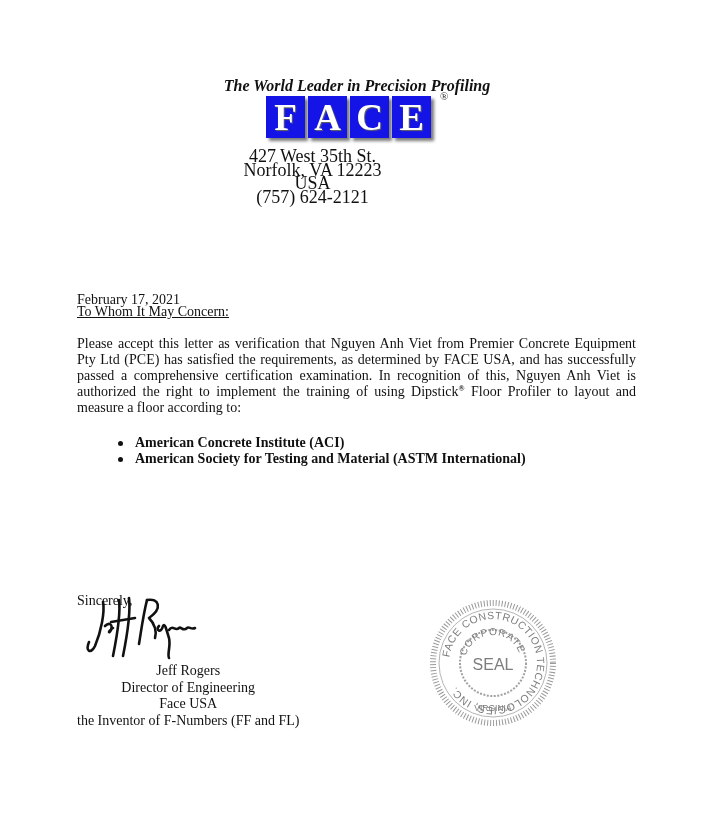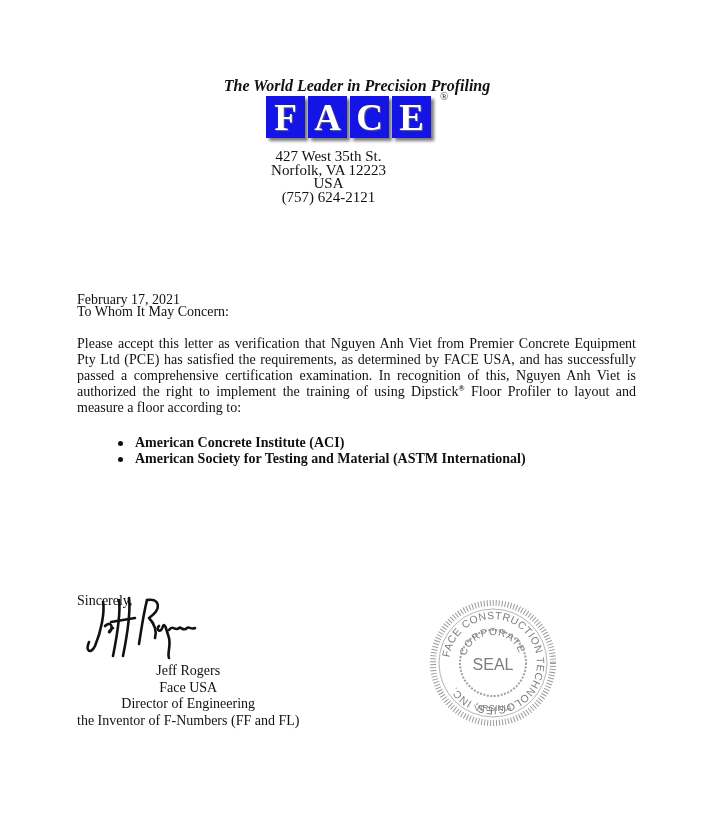--- a/index.html
+++ b/index.html
@@ -7,25 +7,25 @@
            font-family: "Liberation Serif", "DejaVu Serif", serif; color: #111; }
     .abs { position: absolute; }
     .tagline { left: 0; width: 714px; top: 77px; text-align: center; font-size: 16px;
                font-weight: bold; font-style: italic; color: #111; }
     .logo { left: 266px; top: 96px; height: 44px; display: flex; gap: 3px; }
     .logo-block { width: 39px; height: 42px; background: #1414e6; color: #fff;
                   font-size: 37px; font-weight: bold; display: flex; align-items: center;
                   justify-content: center; box-shadow: 3px 3px 3px #7a7a7a;
                   text-shadow: 1px 1px 1px #666; line-height: 1; }
     .logo-reg { left: 440px; top: 90px; font-size: 11px; color: #333; }
-    .address { left: 0; width: 625px; top: 150px; text-align: center; font-size: 15px;
-               line-height: 13.5px; margin-left: 16px; }
+    .address { left: 0; width: 625px; top: 150px; text-align: center; font-size: 18px;
+               line-height: 13.5px; }
     .text { font-size: 14px; line-height: 16px; }
     .date { left: 77px; top: 249px; margin-top: 43px; }
-    .salutation { left: 77px; top: 304px; }
+    .salutation { left: 77px; top: 304px; text-decoration: underline; }
     .body-para { left: 77px; top: 336px; width: 559px; text-align: justify; }
     .body-para sup { font-size: 8px; font-weight: bold; vertical-align: 5px; line-height: 0; }
     .bullets { left: 96px; top: 419px; margin: 16px; padding: 0; list-style: none; font-weight: bold; }
     .bullets li { position: relative; padding-left: 23px; }
     .bullet-dot { position: absolute; left: 6px; top: 6px; width: 5px; height: 5px;
                   border-radius: 50%; background: #111; }
     .closing { left: 77px; top: 593px; }
     .signature { left: 83px; top: 592px; }
     .sig-block { left: 77px; top: 663px; line-height: 16.5px; text-align: center; }
     .sig-block .italic { }
@@ -72,22 +72,22 @@
     <path d="M28 30 L 52 26"></path>
     <path d="M64 8 C 60 24, 58 40, 56 52"></path>
     <path d="M64 8 C 76 6, 80 16, 66 26 C 72 32, 74 40, 72 46"></path>
     <path d="M76 34 C 72 38, 78 42, 80 34 C 82 30, 84 40, 86 46 C 88 54, 84 62, 86 66"></path>
     <path d="M86 38 C 90 32, 92 40, 96 36 C 98 34, 100 40, 104 36 C 106 34, 108 38, 112 36"></path>
   </g>
 </svg>
 
 <div class="abs text sig-block">
   <div>Jeff Rogers</div>
+  <div>Director of Engineering</div>
   <div>Face USA</div>
-  <div>Director of Engineering</div>
   <div class="italic">the Inventor of F-Numbers (FF and FL)</div>
 </div>
 
 <svg class="abs seal" width="130" height="130" viewBox="0 0 130 130">
   <defs>
     <path id="sealOuter" d="M 65 65 m -44 0 a 44 44 0 1 1 88 0 a 44 44 0 1 1 -88 0"></path>
     <path id="sealInner" d="M 65 65 m -28 0 a 28 28 0 1 1 56 0"></path>
     <path id="sealBottom" d="M 30 80 a 38 38 0 0 0 70 0"></path>
   </defs>
   <circle cx="65" cy="65" r="60" fill="none" stroke="#9a9a9a" stroke-width="6" stroke-dasharray="1 2"></circle>

